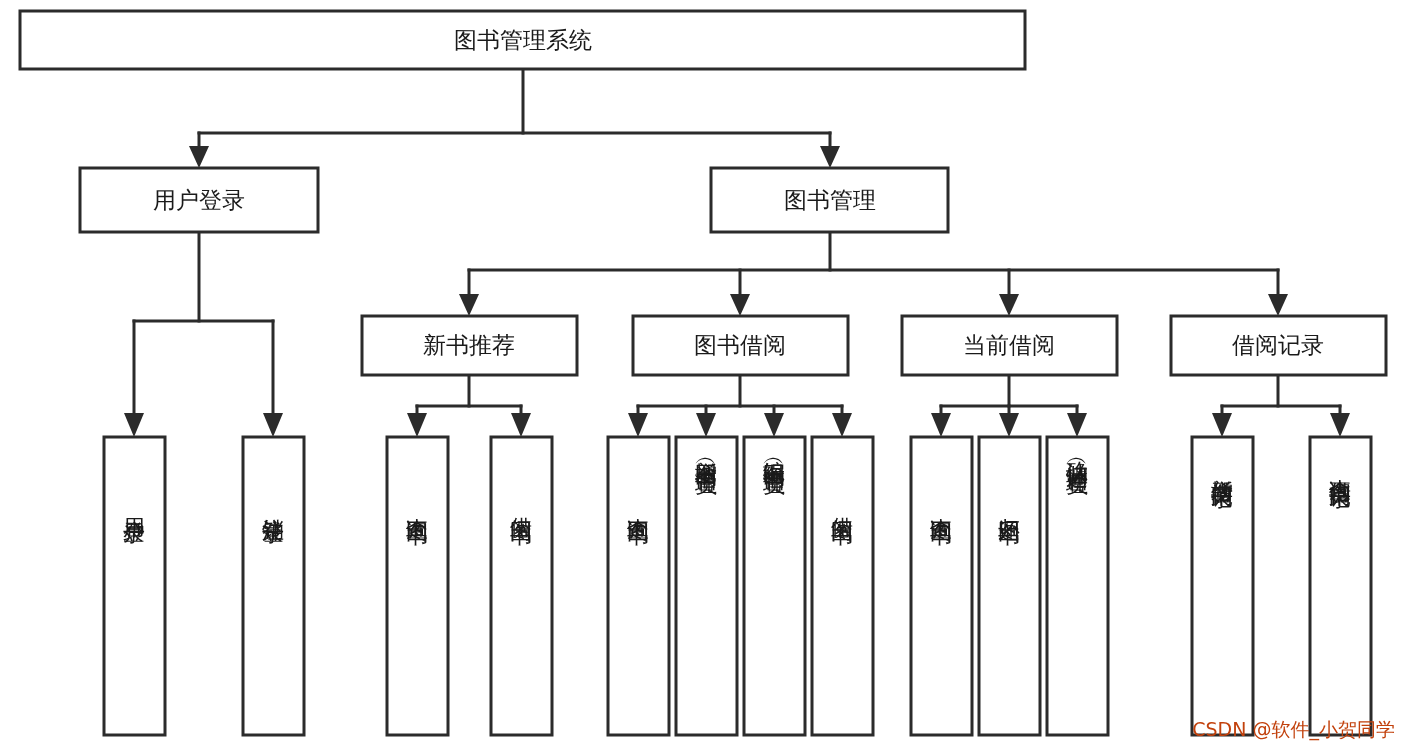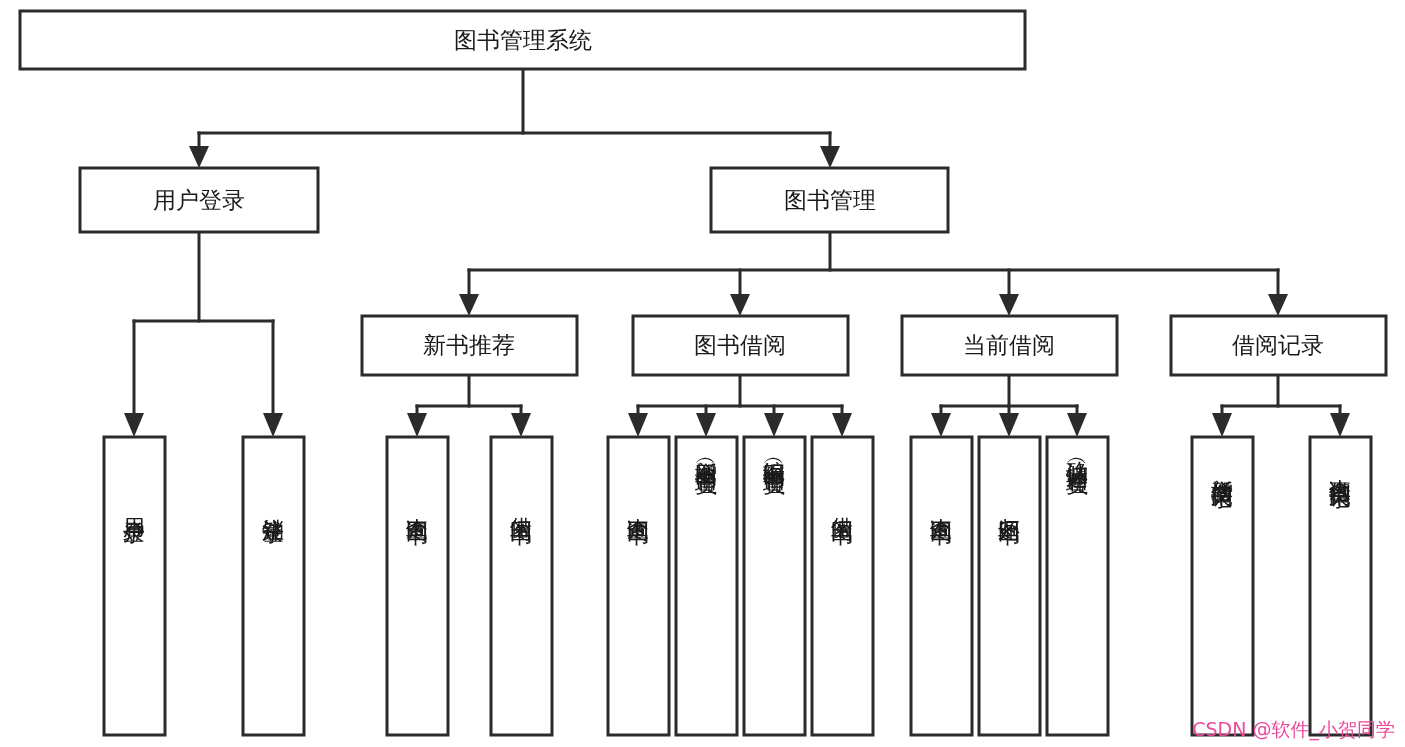--- a/index.html
+++ b/index.html
@@ -63,21 +63,21 @@
     white-space: nowrap;
     pointer-events: none;
     transform: translateX(-50%);
   }
   #watermark {
     position: absolute;
     right: 10px;
     bottom: 4px;
     font-family: "DejaVu Sans", "Liberation Sans", sans-serif;
     font-size: 19px;
-    color: #ec4899;
+    color: #c2410c;
     white-space: nowrap;
     pointer-events: none;
   }
 </style>
 </head>
 <body>
 
 <div id="diagram-root">
 
   <svg class="diagram-canvas" viewBox="0 0 1405 747" xmlns="http://www.w3.org/2000/svg">

